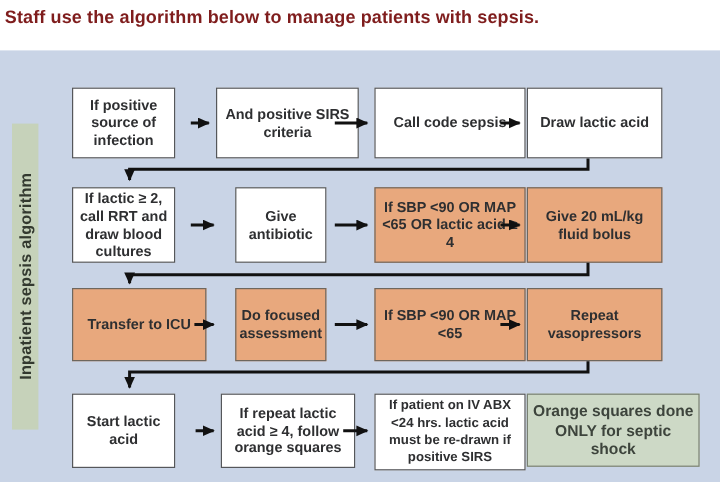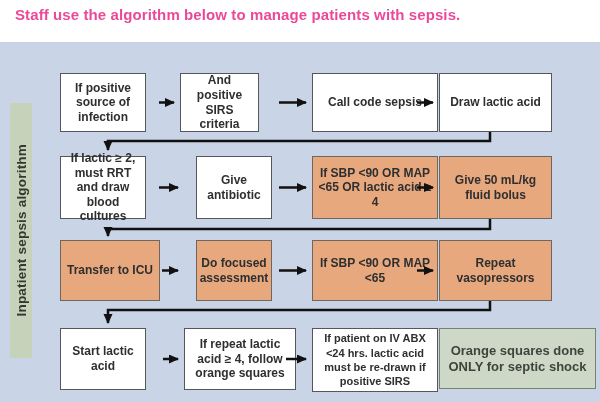--- a/index.html
+++ b/index.html
@@ -1,22 +1,22 @@
 <!DOCTYPE html>
 <html><head>
 <meta charset="utf-8">
 <style>
   html,body { margin:0; padding:0; }
   .stage {
     position:relative; width:600px; height:402px; background:#ffffff;
     font-family:"Liberation Sans", sans-serif; overflow:hidden;
   }
   .title {
-    position:absolute; left:15px; top:6px;
-    font-size:15px; font-weight:600; color:#ec4899; letter-spacing:0.1px;
+    position:absolute; left:4px; top:6px;
+    font-size:15px; font-weight:600; color:#7f1d1d; letter-spacing:0.1px;
   }
   .panel {
     position:absolute; left:0; top:42px; width:600px; height:360px;
     background:#c9d4e6;
   }
   .strip {
     position:absolute; left:10px; top:103px; width:22px; height:255px;
     background:#c6d2ba;
     display:flex; align-items:center; justify-content:center;
   }
@@ -45,25 +45,25 @@
   
   .r3 { top:240px; height:61px; }
   
   .r4 { top:328px; height:62px; }
 
   .c1 { left:60px;  width:86px;  }
   .c2 { left:196px; width:76px;  }
   .c3 { left:312px; width:126px; }
   .c4 { left:439px; width:113px; }
 
-  .r1.c2 { left:180px; width:79px; }
-  .r3.c1 { width:100px; }
+  .r1.c2 { left:180px; width:119px; }
+  .r3.c1 { width:112px; }
   .r4.c2 { left:184px; width:112px; }
   .r4.c3 { height:64px; }
-  .r4.legend { left:439px; width:157px; height:61px; }
+  .r4.legend { left:439px; width:144px; height:61px; }
 
   .wires {
     position:absolute; left:0; top:0; width:600px; height:402px;
     pointer-events:none;
   }
 </style>
 </head>
 <body>
 
 <div class="stage">
@@ -74,24 +74,24 @@
 
   <div class="strip">
     <div class="strip-label">Inpatient sepsis algorithm</div>
   </div>
 
   <div class="box r1 c1">If positive source of infection</div>
   <div class="box r1 c2">And positive SIRS criteria</div>
   <div class="box r1 c3">Call code sepsis</div>
   <div class="box r1 c4">Draw lactic acid</div>
 
-  <div class="box r2 c1">If lactic ≥ 2, must RRT and draw blood cultures</div>
+  <div class="box r2 c1">If lactic ≥ 2, call RRT and draw blood cultures</div>
   <div class="box r2 c2">Give antibiotic</div>
   <div class="box r2 c3 orange">If SBP &lt;90 OR MAP &lt;65 OR lactic acid ≥ 4</div>
-  <div class="box r2 c4 orange">Give 50 mL/kg fluid bolus</div>
+  <div class="box r2 c4 orange">Give 20 mL/kg fluid bolus</div>
 
   <div class="box r3 c1 orange">Transfer to ICU</div>
   <div class="box r3 c2 orange">Do focused assessment</div>
   <div class="box r3 c3 orange">If SBP &lt;90 OR MAP &lt;65</div>
   <div class="box r3 c4 orange">Repeat vasopressors</div>
 
   <div class="box r4 c1">Start lactic acid</div>
   <div class="box r4 c2">If repeat lactic acid ≥ 4, follow orange squares</div>
   <div class="box r4 c3 small">If patient on IV ABX &lt;24 hrs. lactic acid must be re-drawn if positive SIRS</div>
   <div class="box r4 legend">Orange squares done ONLY for septic shock</div>

